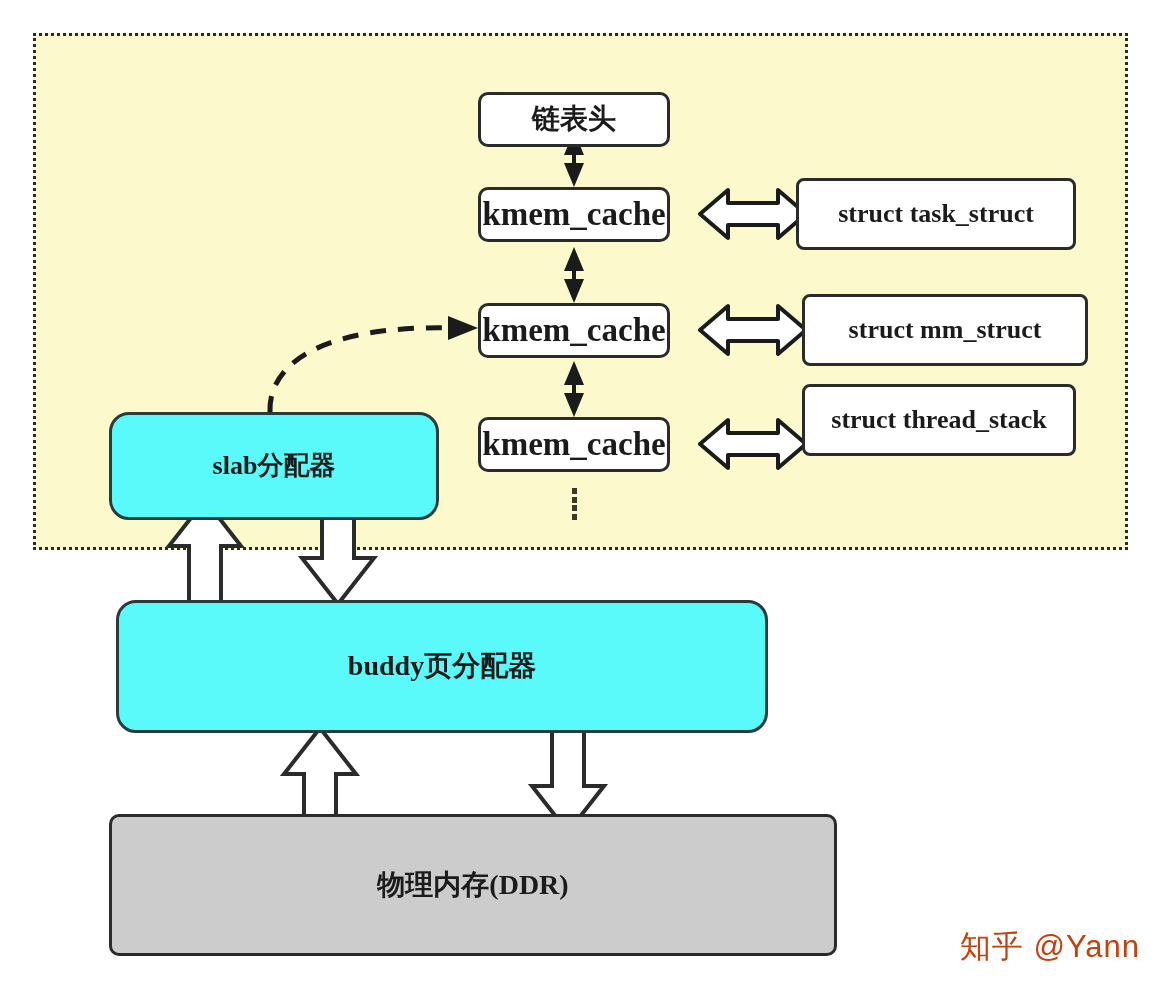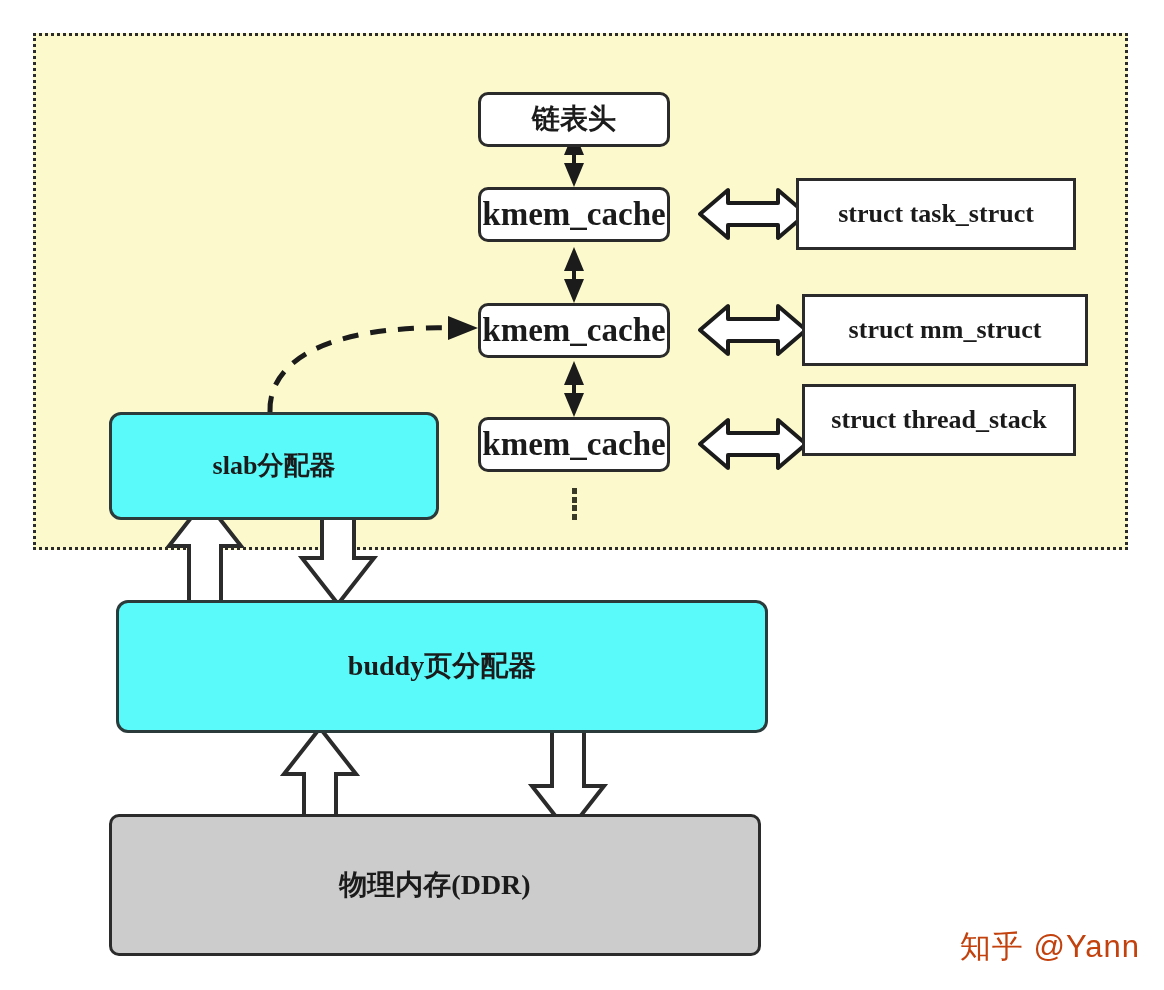--- a/index.html
+++ b/index.html
@@ -43,26 +43,26 @@
     line-height: 1.1;
   }
   .box-round {
     background: #ffffff;
     border: 3px solid #2b2b2b;
     border-radius: 10px;
   }
   .box-sharp {
     background: #ffffff;
     border: 3px solid #2b2b2b;
-    border-radius: 0;
+    border-radius: 8px;
   }
   .box-cyan {
     background: #5bfafa;
     border: 3px solid #2b3a3a;
-    border-radius: 12px;
+    border-radius: 20px;
   }
   .box-gray {
     background: #cccccc;
     border: 3px solid #2b2b2b;
     border-radius: 10px;
   }
 
   .fs-25 { font-size: 33px; }
   .fs-26 { font-size: 26px; }
   .fs-28 { font-size: 28px; }
@@ -205,19 +205,19 @@
   </div>
 
   <div class="box box-cyan fs-26" style="left:109px; top:412px; width:330px; height:108px;">
     <span>slab分配器</span>
   </div>
 
   <div class="box box-cyan fs-28" style="left:109px; top:600px; width:652px; height:133px;margin-left:7px;">
     <span>buddy页分配器</span>
   </div>
 
-  <div class="box box-gray fs-28" style="left:109px; top:814px; width:652px; height:142px;">
+  <div class="box box-gray fs-28" style="left:109px; top:814px; width:728px; height:142px;">
     <span>物理内存(DDR)</span>
   </div>
 
   <div class="watermark">知乎 @Yann</div>
 
 </div>
 
 </body></html>

